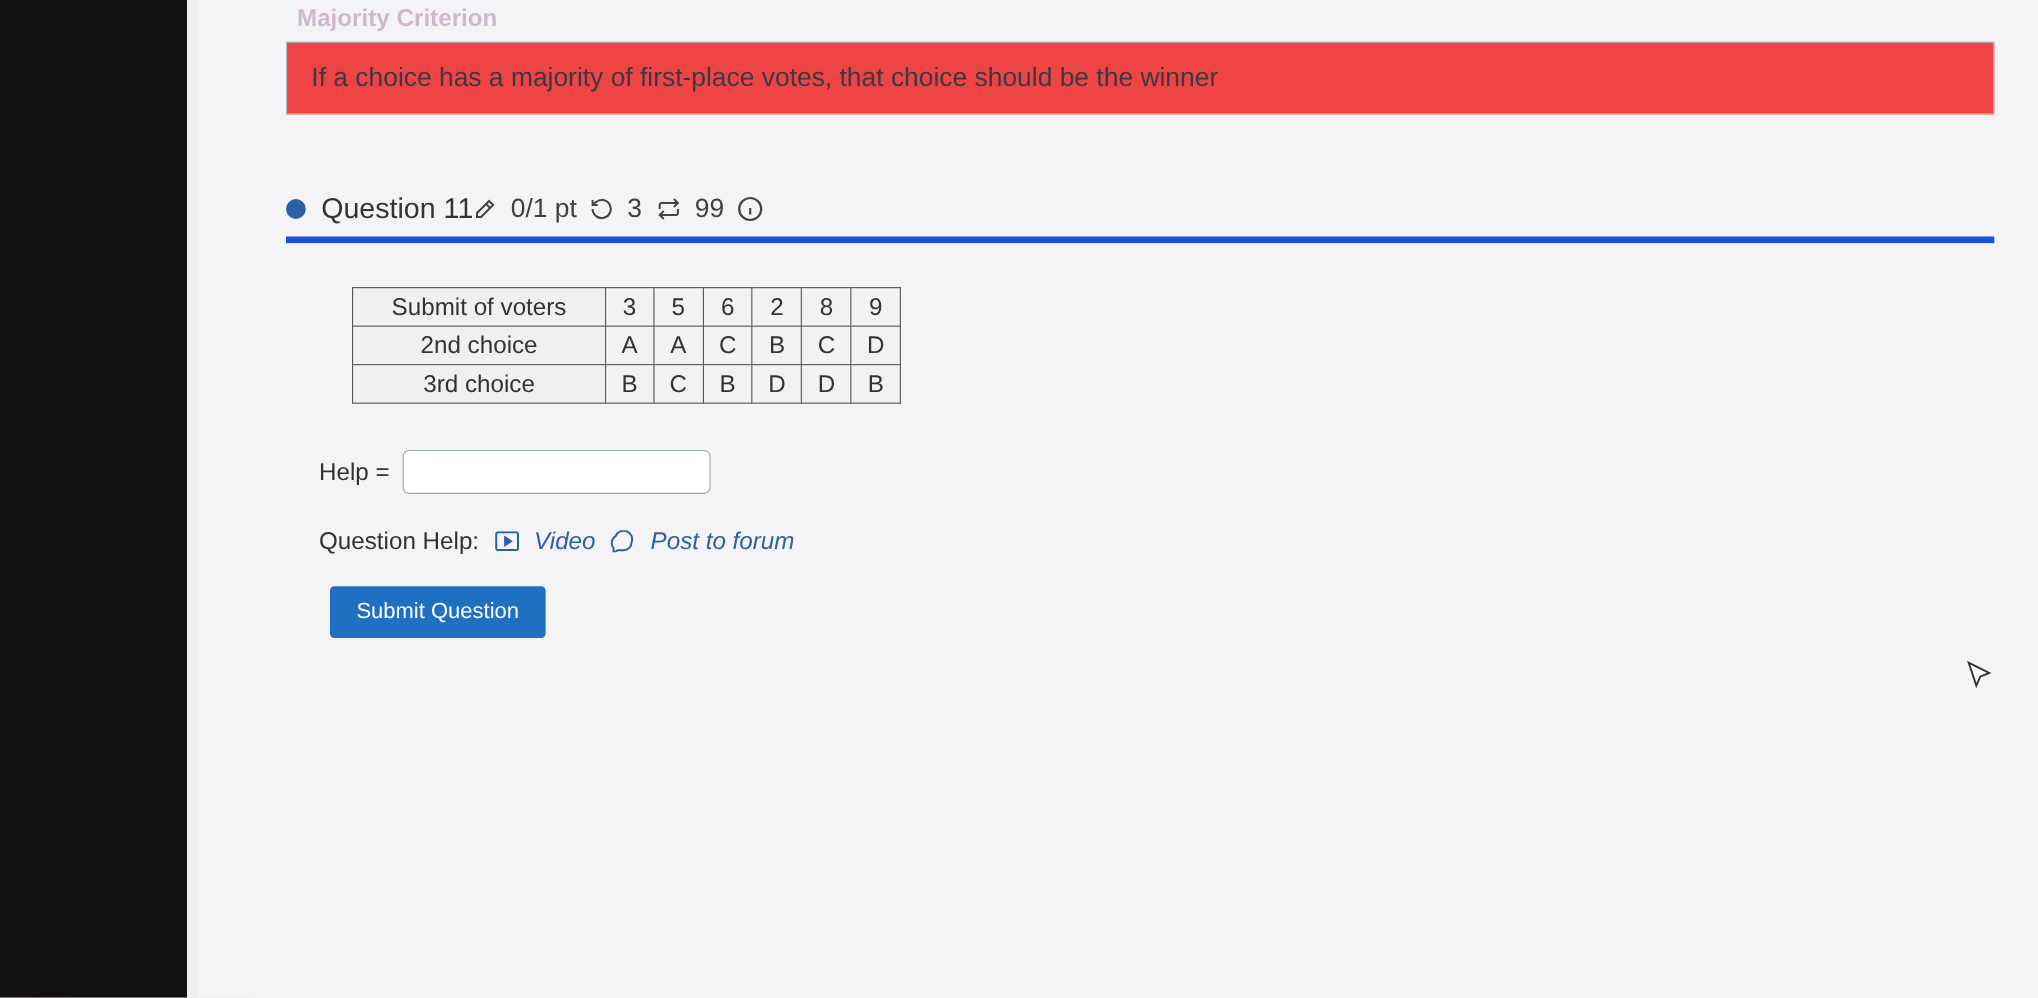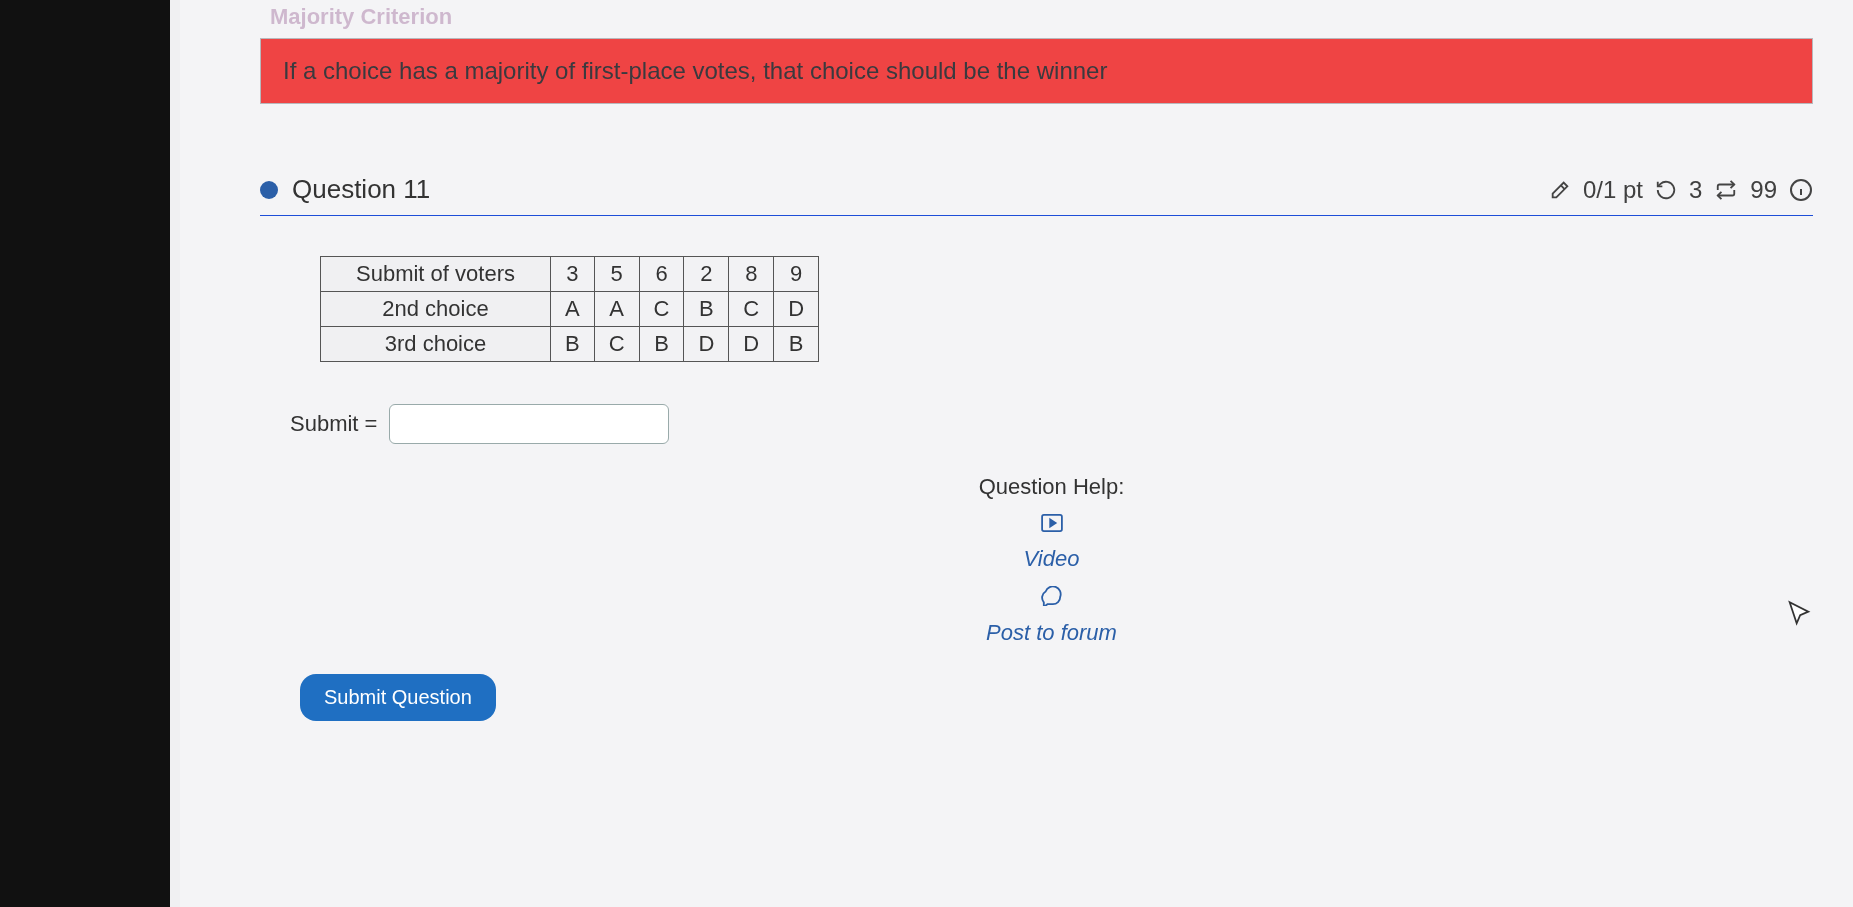--- a/index.html
+++ b/index.html
@@ -52,23 +52,23 @@
     border: 1px solid #b8b8bc;
     background: #ef4444;
     padding: 18px 22px;
     font-size: 24px;
     color: #3a3a3f;
     margin-top: 8px;
   }
   .qheader {
     display: flex;
     align-items: center;
-    justify-content: space-between;
+    justify-content: flex-start;
     margin-top: 70px;
-    border-bottom: 1px solid #1d4ed8;
+    border-bottom: 6px solid #1d4ed8;
     padding-bottom: 10px;
   }
   .qtitle {
     display: flex; align-items: center; gap: 14px;
     font-size: 26px; font-weight: 500; color: #333;
   }
   .dot {
     width: 18px; height: 18px; border-radius: 50%;
     background: #2b5fa8;
   }
@@ -108,27 +108,27 @@
   .answer-input {
     width: 280px; height: 40px;
     border: 1.5px solid #9aa;
     border-radius: 6px;
     background: #fff;
     font-size: 20px; padding: 0 10px;
   }
   .help-row {
     margin-top: 30px; margin-left: 30px;
     font-size: 22px; color: #333;
-    display: flex; align-items: center; gap: 14px; flex-direction: column;
+    display: flex; align-items: center; gap: 14px;
   }
   .link { color: #2b5fa8; cursor: pointer; font-style: italic; }
   .submit-btn {
     margin-top: 28px; margin-left: 40px;
     background: #1f6fc2; color: #fff;
-    border: none; border-radius: 16px;
+    border: none; border-radius: 4px;
     padding: 12px 24px; font-size: 20px;
     cursor: pointer;
   }
   .cursor {
     position: absolute; right: 40px; top: 600px;
     font-size: 30px; color: #444;
   }
 </style>
 </head>
 <body>
@@ -212,21 +212,21 @@
       <td>B</td>
       <td>D</td>
       <td>D</td>
       <td>B</td>
     </tr>
   </tbody>
     </table>
 
 
   <div class="answer-row">
-    <span>Submit =</span>
+    <span>Help =</span>
     <input class="answer-input" type="text" value="" style="">
   </div>
 
   <div class="help-row">
     <span>Question Help:</span>
     <span class="ico">
       <svg width="22" height="18" viewBox="0 0 24 20" fill="none" stroke="#2b5fa8" stroke-width="2">
           <rect x="1" y="1" width="22" height="18" rx="2"></rect>
           <path d="M10 6l6 4-6 4V6z" fill="#2b5fa8"></path>
         </svg>

